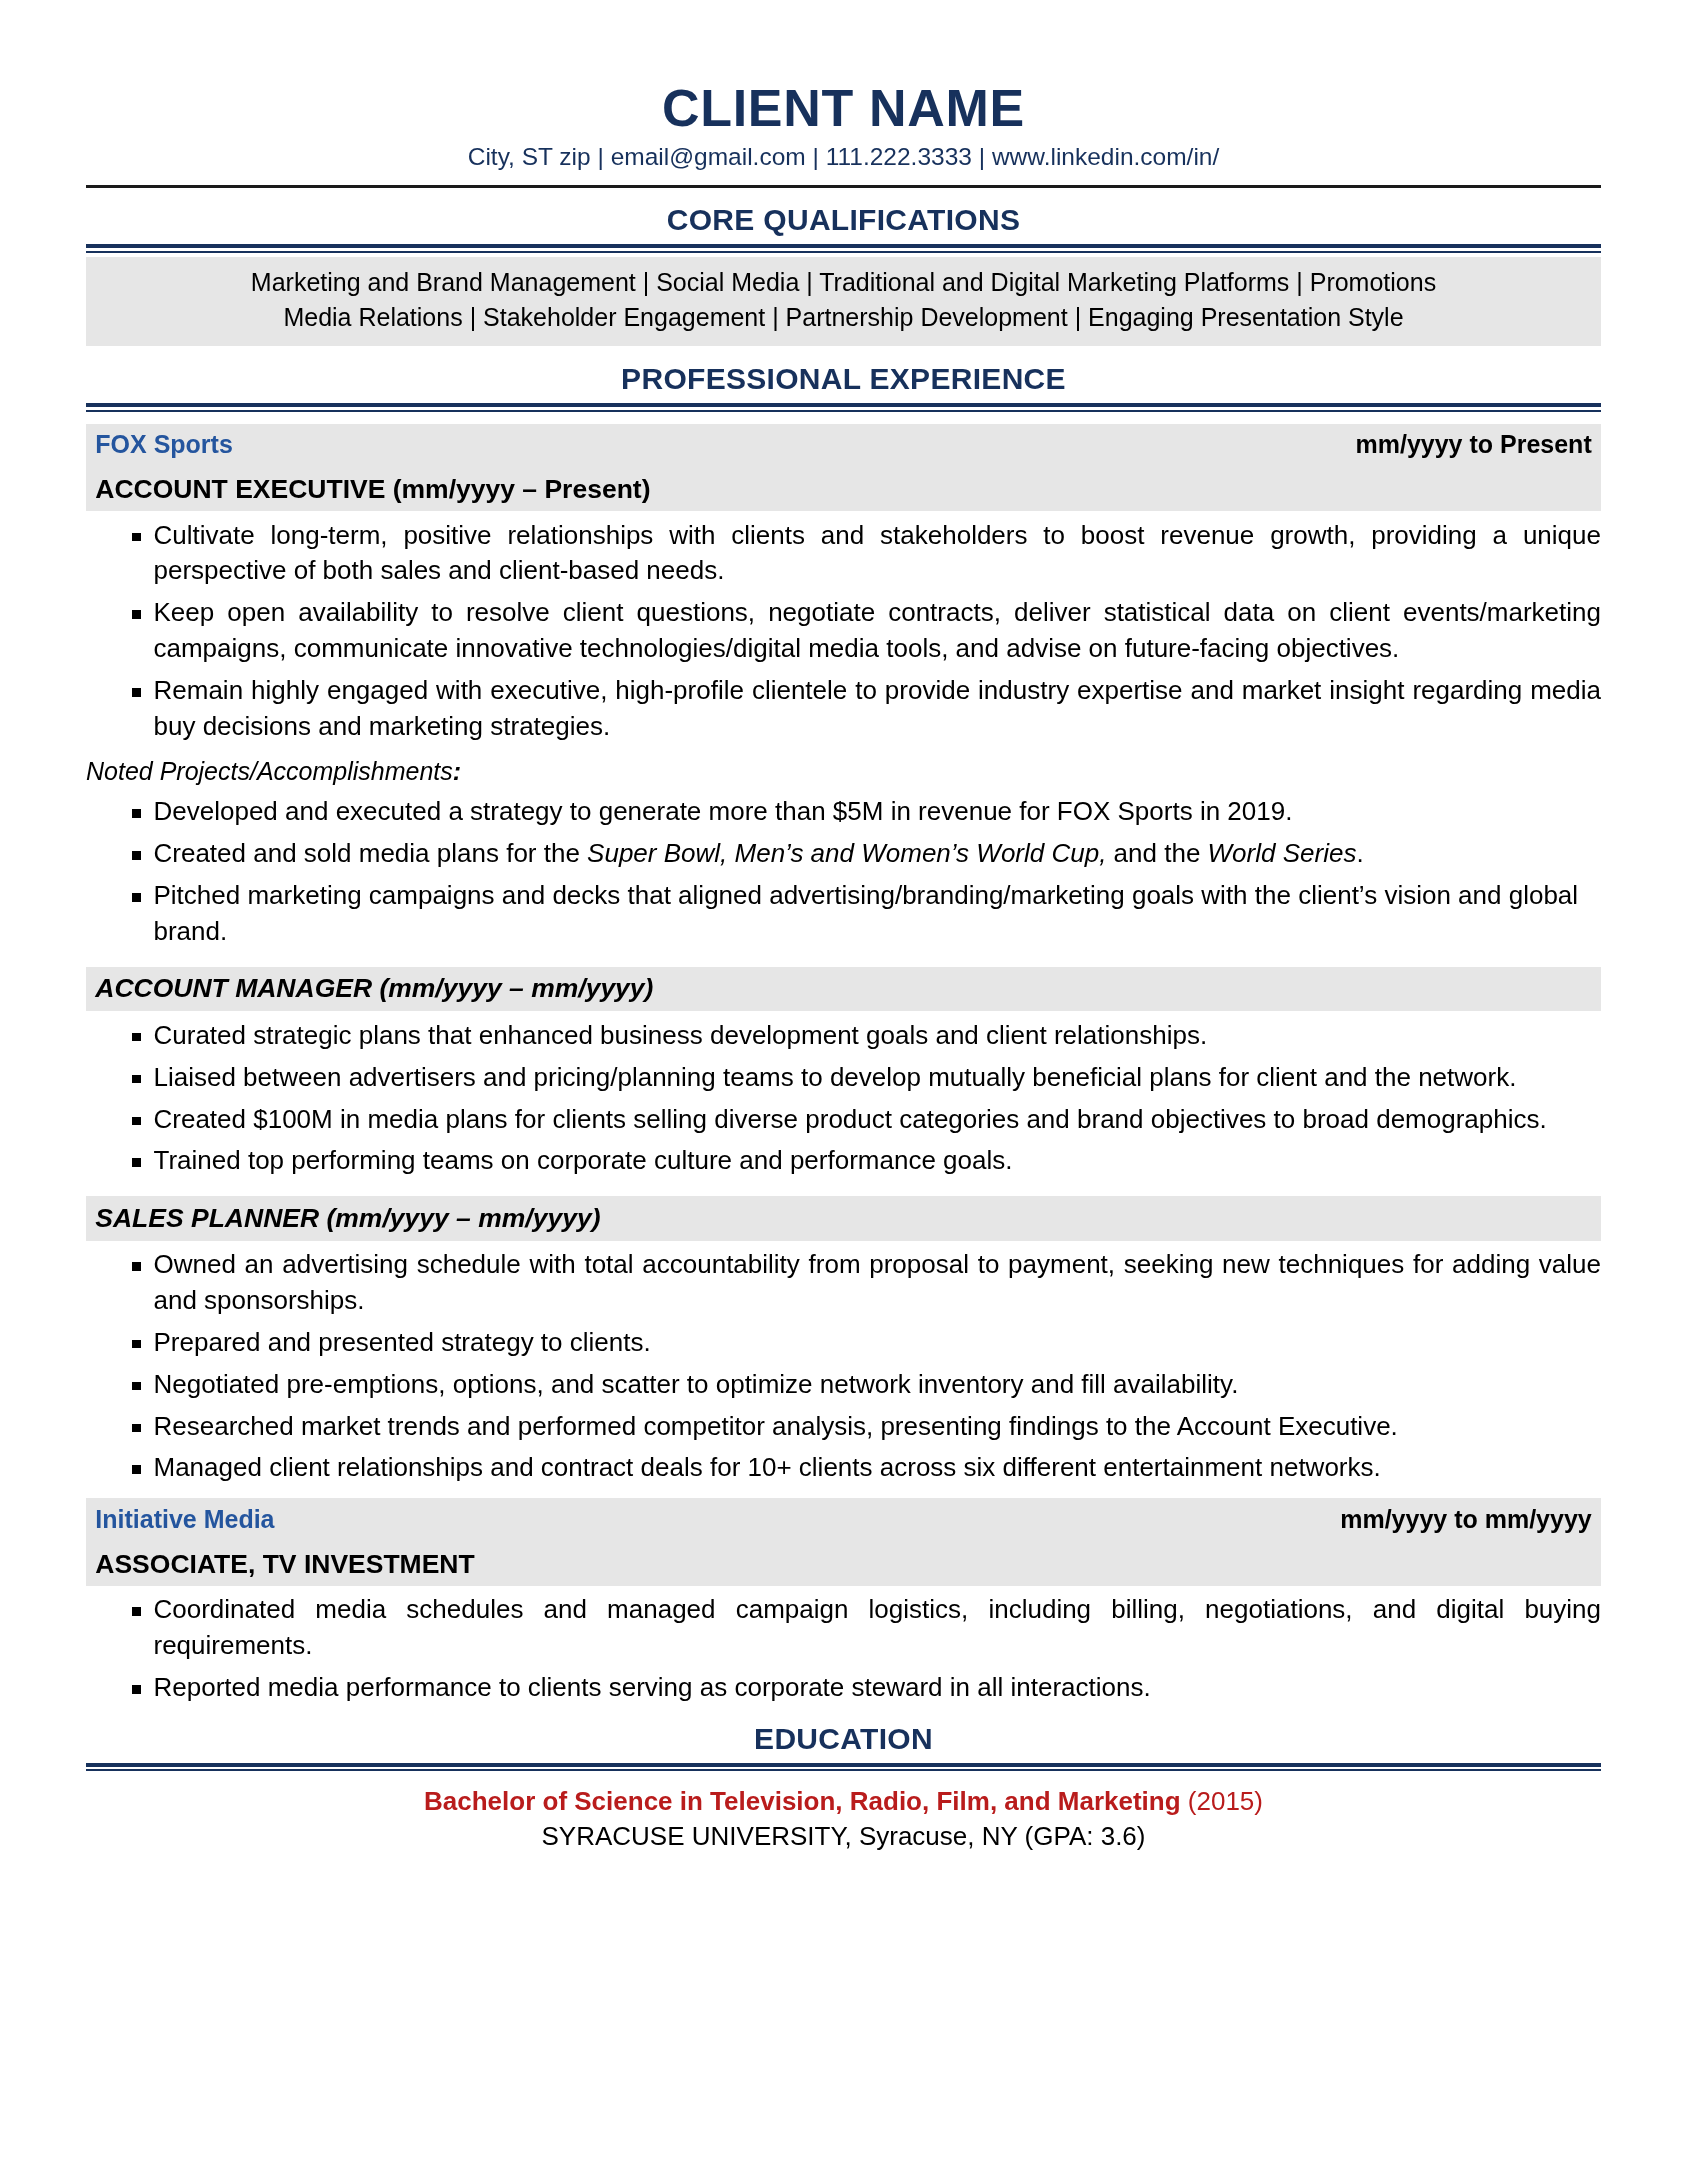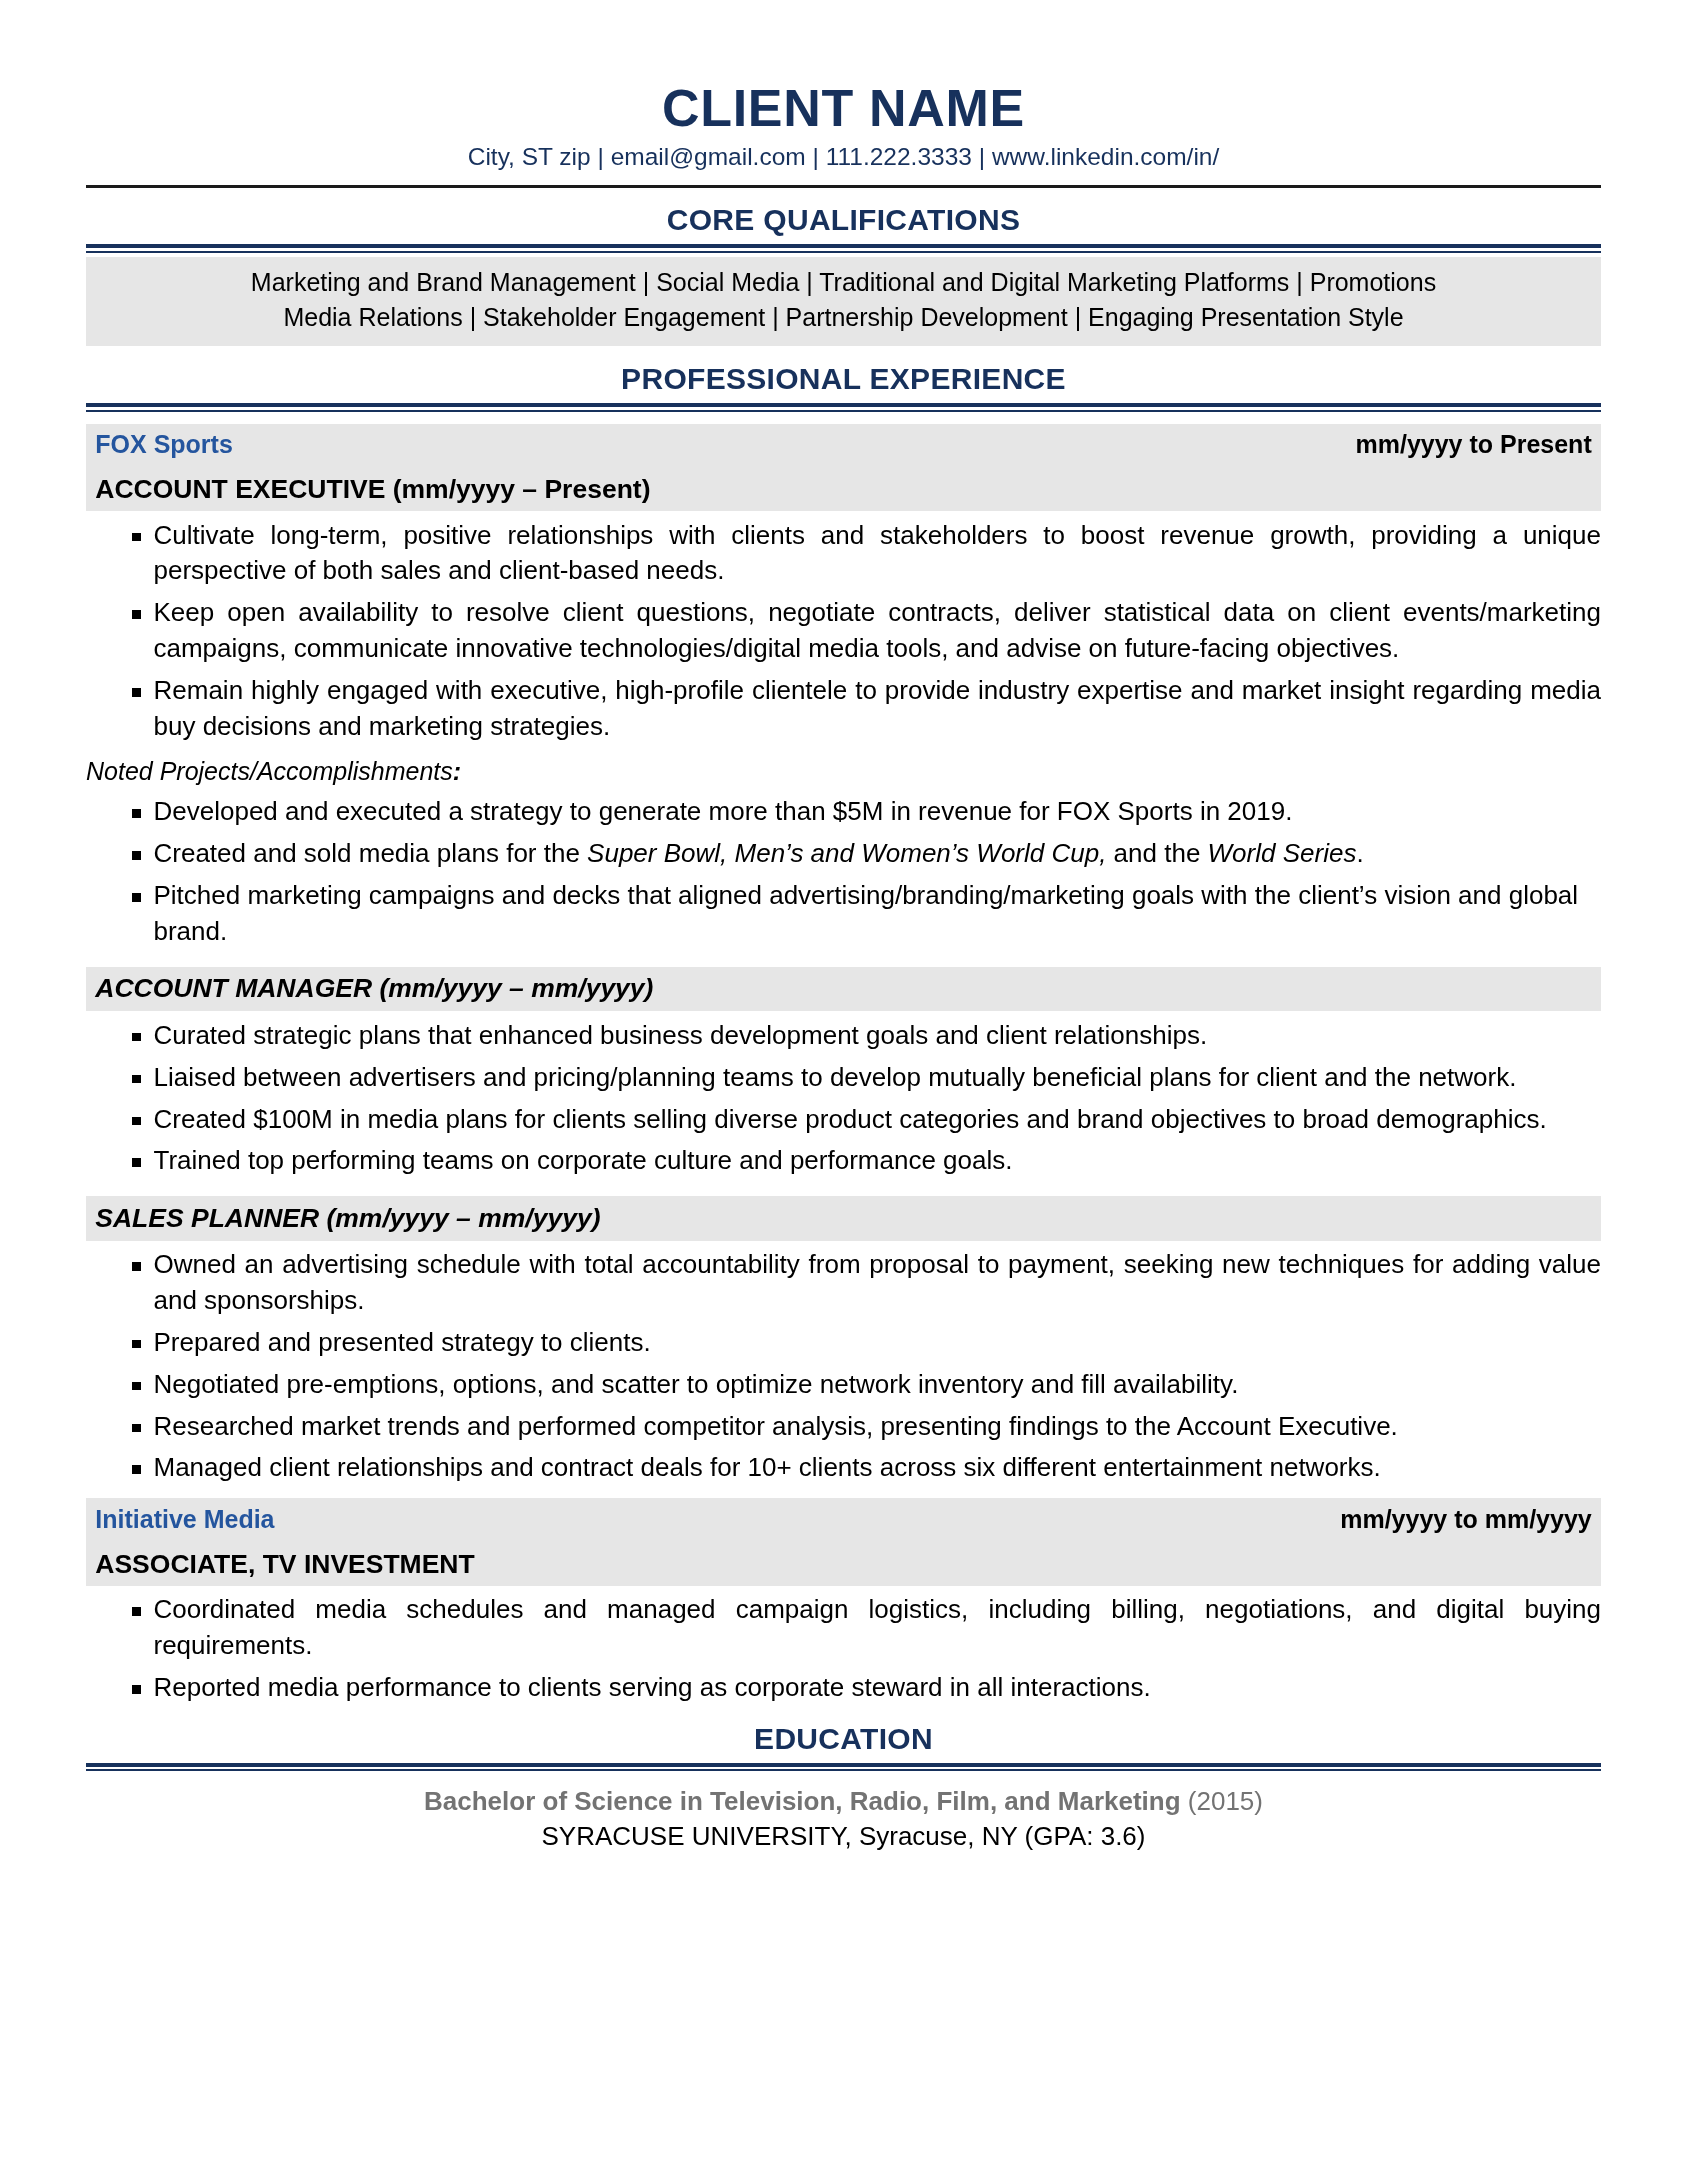--- a/index.html
+++ b/index.html
@@ -159,21 +159,21 @@
 
   
   .edu-body {
     text-align: center;
     margin-top: 13.2px;
   }
   .edu-degree {
     font-size: 26px;
     font-weight: bold;
     line-height: 1.34;
-    color: #737373;
+    color: #b91c1c;
   }
   .edu-degree .year { font-weight: normal; }
   .edu-school {
     font-size: 26px;
     line-height: 1.34;
     color: #000;
   }
 </style>
 </head>
 <body>

